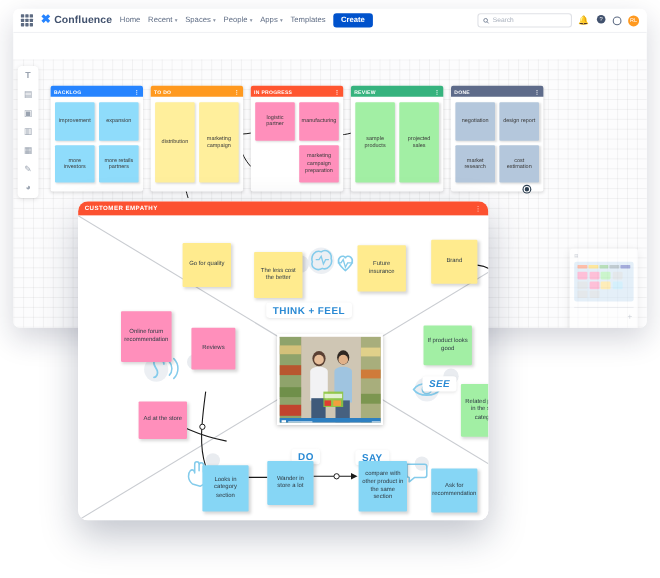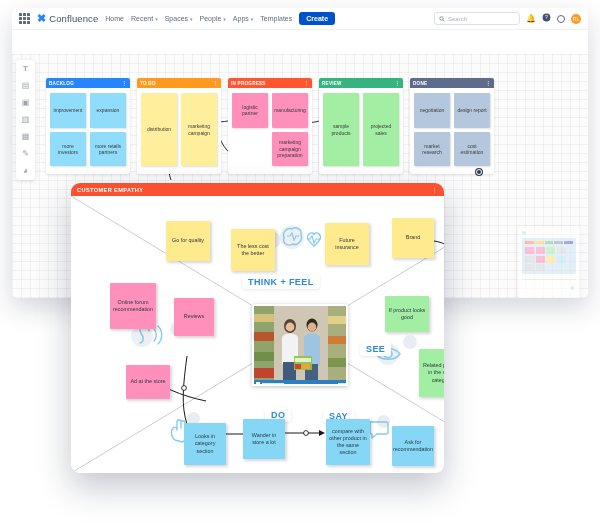--- a/index.html
+++ b/index.html
@@ -24,21 +24,21 @@
   .topnav {
     height: 22px; display: flex; align-items: center; gap: 7px;
     padding: 0 7px; background: #fff; border-bottom: 1px solid #f0f1f4;
     position: relative;
   }
   .grid-icon { width: 11px; height: 11px; display: grid; grid-template-columns: repeat(3,1fr);
     grid-template-rows: repeat(3,1fr); gap: 1px; }
   .grid-icon i { background: #5d6b82; border-radius: .5px; }
   .brand { display: flex; align-items: center; gap: 3px; }
   .brand .logo { color: #2684ff; font-size: 11px; line-height: 1; font-weight: bold; }
-  .brand .name { font-size: 9.5px; color: #42526e; letter-spacing: .1px; }
+  .brand .name { font-size: 9.5px; color: #42526e; letter-spacing: .1px; font-weight: bold; }
   .navlink { font-size: 7px; color: #5e6c84; white-space: nowrap; display:flex; align-items:center; gap:2px;}
   .navlink .caret { font-size: 5px; color: #8993a4; }
   .create-btn {
     background: #0052cc; color: #fff; font-size: 7px; font-weight: bold;
     padding: 3px 7px; border-radius: 3px; line-height: 1;
   }
   .topnav-right { margin-left: auto; display: flex; align-items: center; gap: 6px; }
   .nav-search {
     width: 86px; height: 13px; border: 1px solid #dfe1e6; border-radius: 3px;
     display: flex; align-items: center; padding: 0 4px; gap: 3px; background: #fff;
@@ -419,21 +419,21 @@
                  C14,4 18,4 18,7 L18,13 C19,10 22,11 22,14 C22,20 19,25 15,26 Z" fill="none" stroke="#6fc3e8" stroke-width="1.4" stroke-linejoin="round"></path>
       </svg>
 
       <span class="shadow-blob" style="left:306px;top:219px;width:13px;height:13px;"></span>
       <svg class="quad-icon" style="left:295px;top:222px;" width="26" height="24" viewBox="0 0 26 24">
         <path d="M4,4 L20,4 C22,4 22,6 22,6 L22,14 C22,16 20,16 20,16 L11,16 L6,20 L6,16
                  C4,16 4,14 4,14 L4,6 C4,4 4,4 4,4 Z" fill="none" stroke="#6fc3e8" stroke-width="1.4" stroke-linejoin="round"></path>
       </svg>
 
       <span class="quad-label" style="left:171px;top:79px;">THINK + FEEL</span>
-      <span class="quad-label" style="left:289px;top:146px;">SEE</span>
+      <span class="quad-label" style="left:313px;top:146px;font-style:italic;">SEE</span>
       <span class="quad-label" style="left:233px;top:135px;">HEAR</span>
       <span class="quad-label" style="left:194px;top:212px;">DO</span>
       <span class="quad-label" style="left:252px;top:213px;">SAY</span>
 
       <div class="photo" style="left:181px;top:108px;width:96px;height:82px;">
         <svg width="96" height="82" viewBox="0 0 96 82">
           <rect width="96" height="82" fill="#c7b299"></rect>
           <rect x="0" y="0" width="20" height="82" fill="#8fa36b"></rect>
           <rect x="0" y="8" width="20" height="8" fill="#d4c17a"></rect>
           <rect x="0" y="26" width="20" height="9" fill="#b8562f"></rect>

